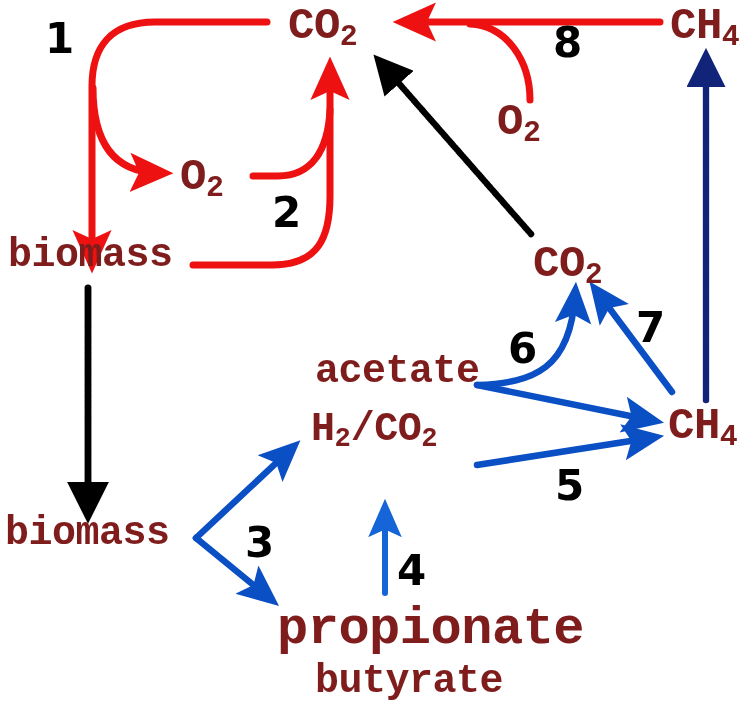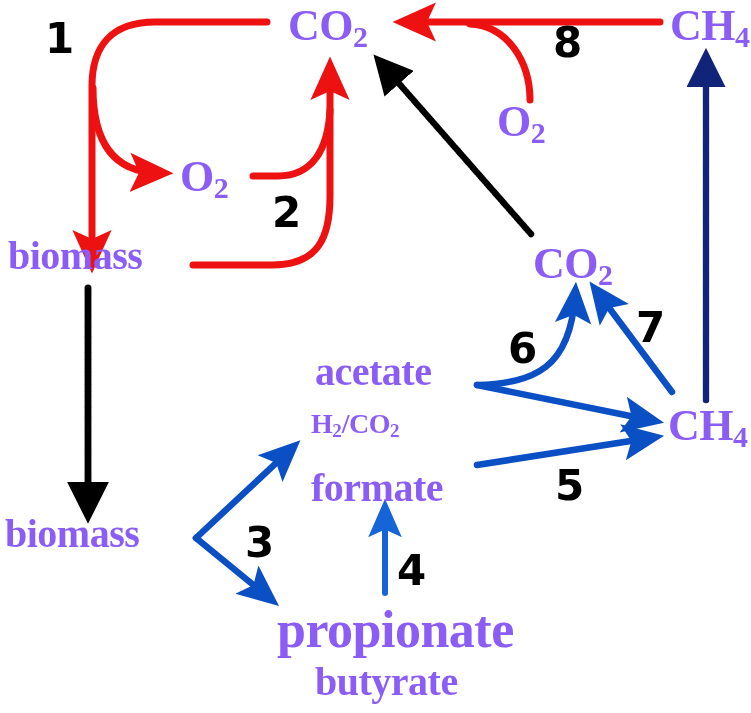--- a/index.html
+++ b/index.html
@@ -17,23 +17,23 @@
   }
   #diagram-svg {
     position: absolute;
     left: 0;
     top: 0;
     width: 751px;
     height: 713px;
   }
   .node-label {
     position: absolute;
-    color: #8b5cf6;
+    color: #7f1d1d;
     font-weight: bold;
-    font-family: Liberation Serif, serif;
+    font-family: Liberation Mono, monospace;
     white-space: nowrap;
     line-height: 1;
     letter-spacing: -0.5px;
   }
   .node-label sub {
     font-size: 0.68em;
     vertical-align: baseline;
     position: relative;
     top: 0.22em;
     letter-spacing: 0;
@@ -124,31 +124,28 @@
   </div>
 
   <div class="node-label" style="left:533px; top:242px; font-size:44px;">
     <span>CO</span><sub>2</sub>
   </div>
 
   <div class="node-label" style="left:315px; top:352px; font-size:40px;text-align:center;">
     <span>acetate</span>
   </div>
 
-  <div class="node-label" style="left:311px; top:410px; font-size:28px;">
+  <div class="node-label" style="left:311px; top:410px; font-size:40px;">
     <span>H</span><sub>2</sub><span>/CO</span><sub>2</sub>
   </div>
 
   <div class="node-label" style="left:668px; top:404px; font-size:44px;">
     <span>CH</span><sub>4</sub>
   </div>
 
-  <div class="node-label" style="left:311px; top:468px; font-size:40px;">
-    <span>formate</span>
-  </div>
 
   <div class="node-label" style="left:5px; top:514px; font-size:40px;">
     <span>biomass</span>
   </div>
 
   <div class="node-label" style="left:277px; top:604px; font-size:52px;">
     <span>propionate</span>
   </div>
 
   <div class="node-label" style="left:315px; top:662px; font-size:40px;text-align:center;">

